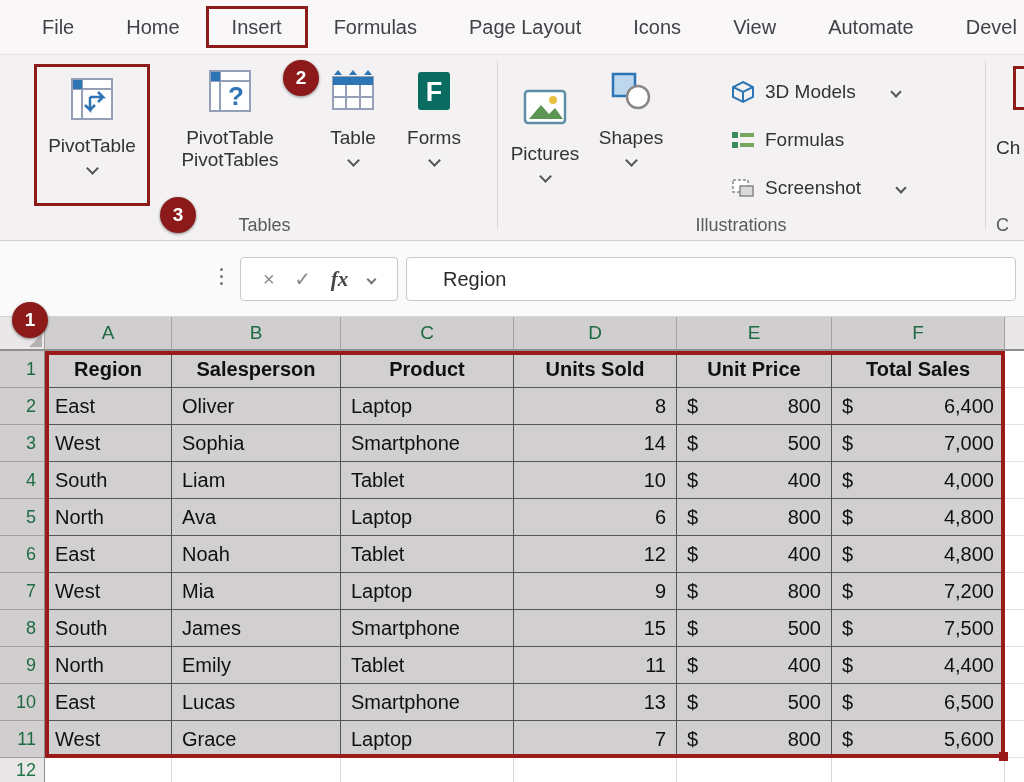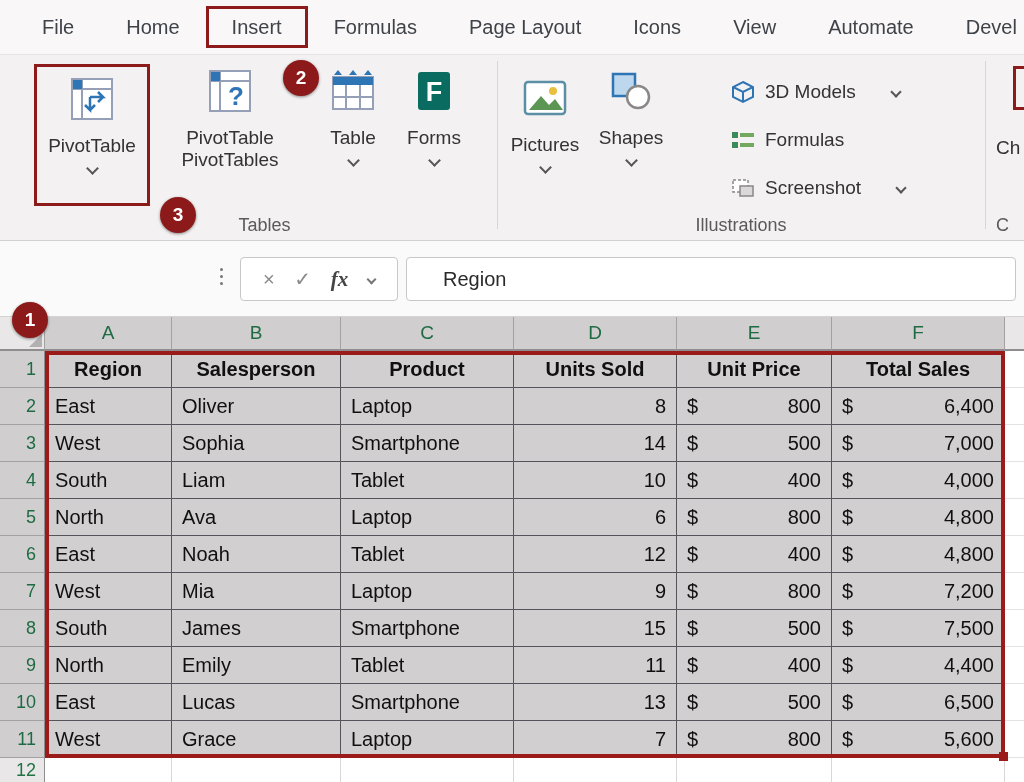--- a/index.html
+++ b/index.html
@@ -15,21 +15,21 @@
   
   .ribbon{position:absolute;top:55px;left:0;width:1024px;height:186px;background:#f3f1f1;border-bottom:1px solid #d2d0d0;}
   .bigbtn{position:absolute;display:flex;flex-direction:column;align-items:center;cursor:pointer;}
   .blbl{font-size:19px;color:#333;margin-top:12px;text-align:center;line-height:1.15;}
   .chev{display:inline-block;width:9px;height:9px;border-right:2px solid #555;border-bottom:2px solid #555;transform:rotate(45deg);}
   .bchev{margin-top:7px;}
   .pivotbox{left:34px;top:9px;width:116px;height:142px;border:3px solid #8e1b1b;padding-top:8px;}
   .btn-recommended{left:154px;top:12px;width:152px;}
   .btn-table{left:316px;top:12px;width:74px;}
   .btn-forms{left:396px;top:12px;width:76px;}
-  .btn-pictures{left:508px;top:19px;width:74px;}
+  .btn-pictures{left:508px;top:28px;width:74px;}
   .btn-shapes{left:594px;top:12px;width:74px;}
   .btn-icons{left:678px;top:12px;width:66px;}
   .vsep{position:absolute;top:6px;height:168px;width:1px;background:#d7d5d5;}
   .mrow{position:absolute;left:731px;height:34px;display:flex;align-items:center;gap:10px;font-size:19px;color:#333;cursor:pointer;}
   .mchev{margin-left:26px;width:8px;height:8px;}
   .glabel{position:absolute;top:160px;font-size:18px;color:#5a5a5a;text-align:center;}
   .glabel.tables{left:16px;width:497px;}
   .glabel.illus{left:497px;width:488px;}
   .glabel.chpart{left:996px;width:40px;text-align:left;}
   .charts-partial{position:absolute;left:996px;top:82px;font-size:19px;color:#333;}

